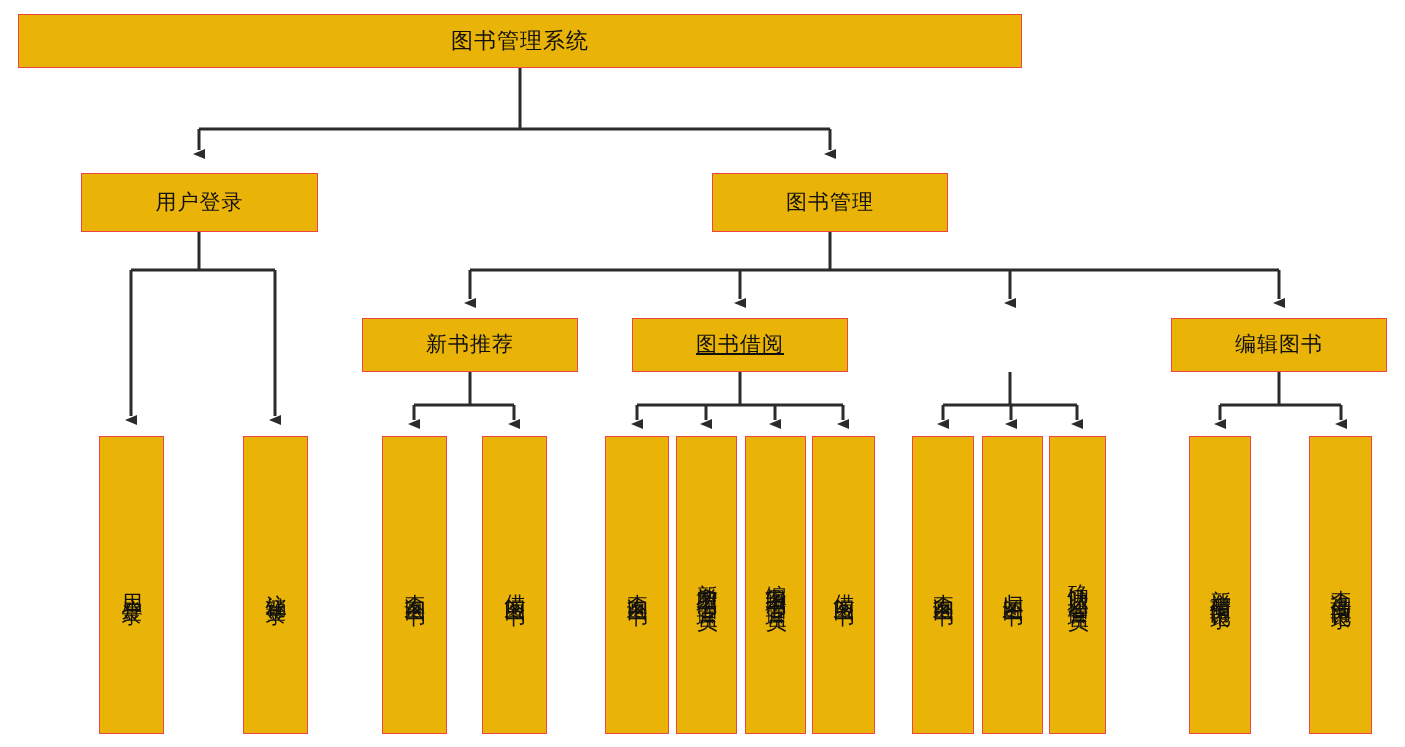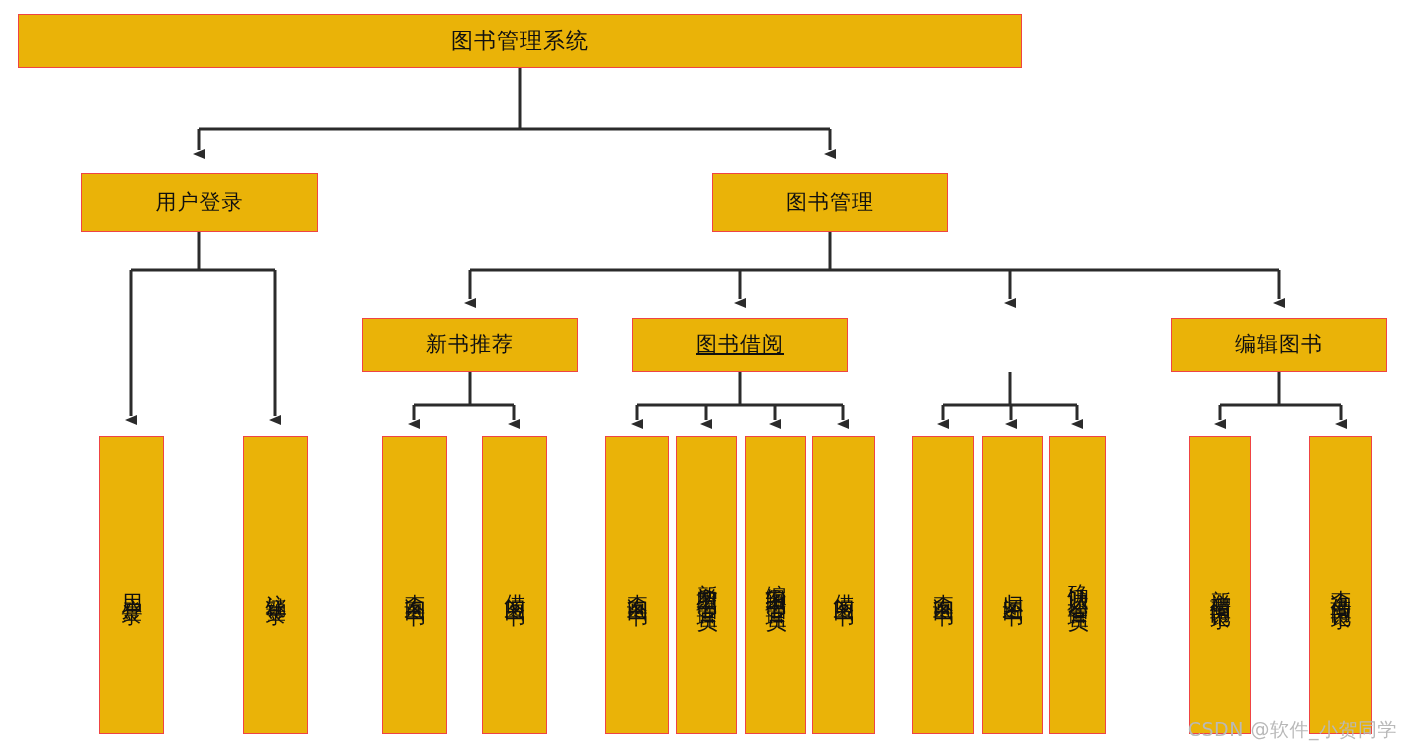--- a/index.html
+++ b/index.html
@@ -157,14 +157,13 @@
     <span class="vtext">确认归还（管理员）</span>
   </div>
 
   <div class="node v" style="left:1189px;top:436px;width:62px;height:298px;">
     <span class="vtext">新增借阅记录</span>
   </div>
   <div class="node v" style="left:1309px;top:436px;width:63px;height:298px;">
     <span class="vtext">查询借阅记录</span>
   </div>
 
-  <div class="watermark">CSDN @软件_小贺同学</div>
 </div>
 
 </body></html>

